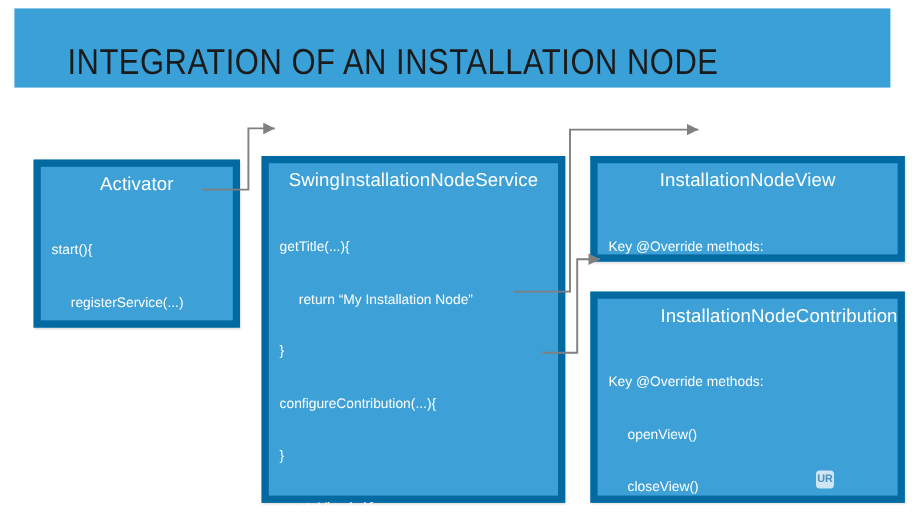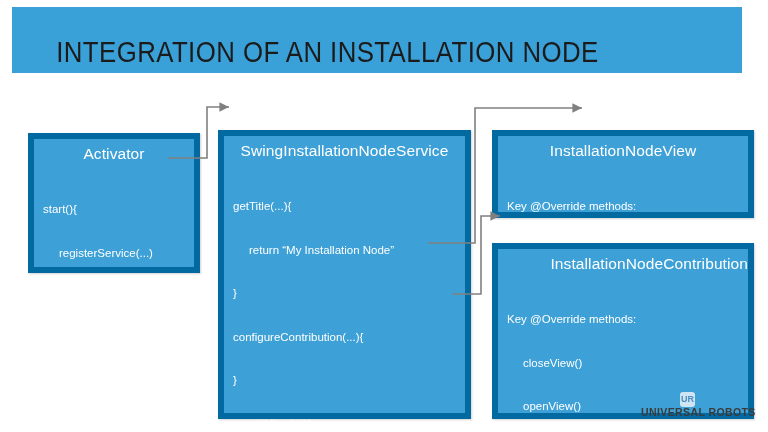--- a/index.html
+++ b/index.html
@@ -191,22 +191,22 @@
     <div class="box-body">
       <span class="ind0">Key @Override methods:</span>
       <span class="ind1">buildUI()</span>
     </div>
   </div>
 
   <div class="box" id="box-contribution">
     <div class="box-title left">InstallationNodeContribution</div>
     <div class="box-body">
       <span class="ind0">Key @Override methods:</span>
+      <span class="ind1">openView()</span>
       <span class="ind1">closeView()</span>
-      <span class="ind1">openView()</span>
       <span class="ind1">generateScript()</span>
     </div>
   </div>
 
   <svg class="connectors" viewBox="0 0 768 432">
     <defs>
       <marker id="arrow" markerWidth="7" markerHeight="7" refX="6" refY="3" orient="auto">
         <path d="M0,0 L6,3 L0,6 z" fill="#808080"></path>
       </marker>
     </defs>
@@ -215,16 +215,15 @@
 
     <path d="M428,243 L475,243 L475,108 L582,108" fill="none" stroke="#808080" stroke-width="1.6" marker-end="url(#arrow)"></path>
 
     <path d="M452,294 L481,294 L481,216 L500,216" fill="none" stroke="#808080" stroke-width="1.6" marker-end="url(#arrow)"></path>
   </svg>
 
   <div class="logo">
     <div class="logo-mark">
       <div class="logo-mark-text">UR</div>
     </div>
-    <div class="logo-text">UNIVERSAL ROBOTS</div>
   </div>
 
 </div>
 
 </body></html>

